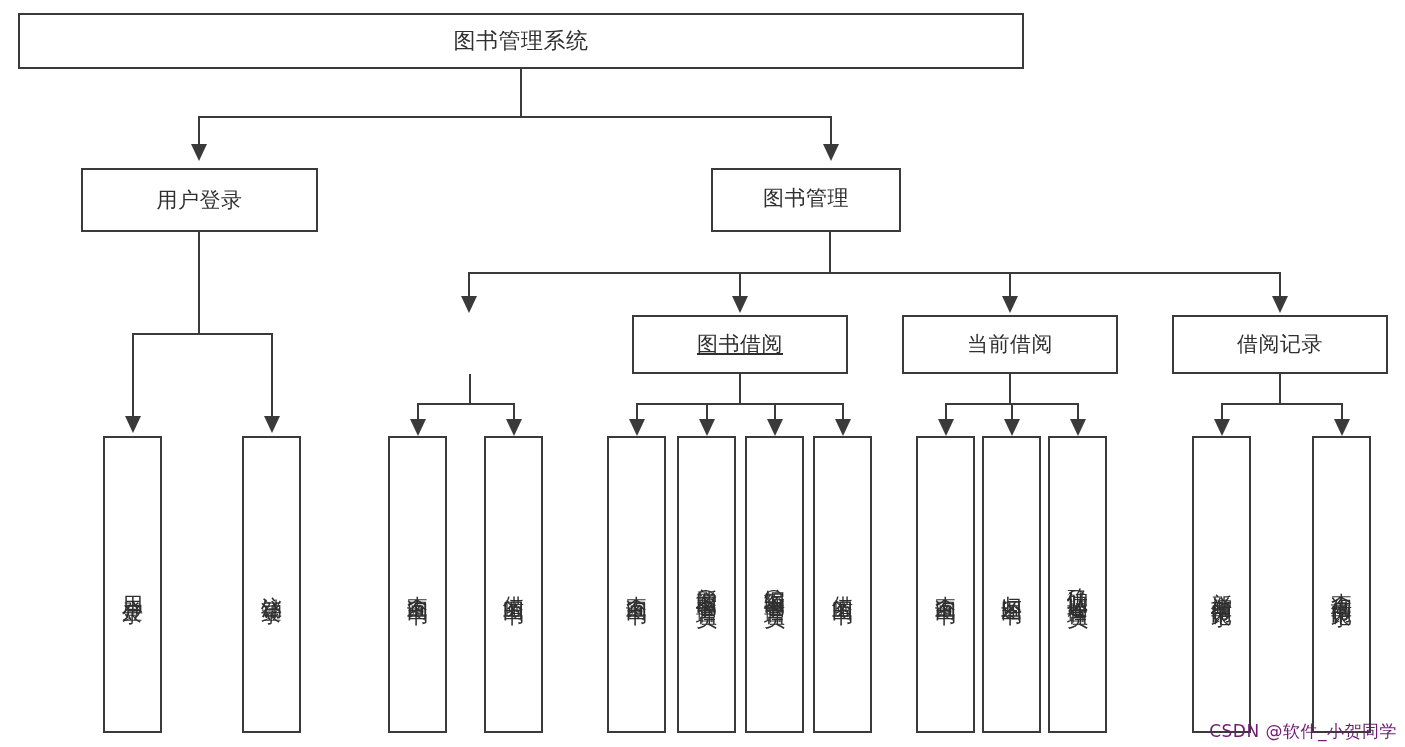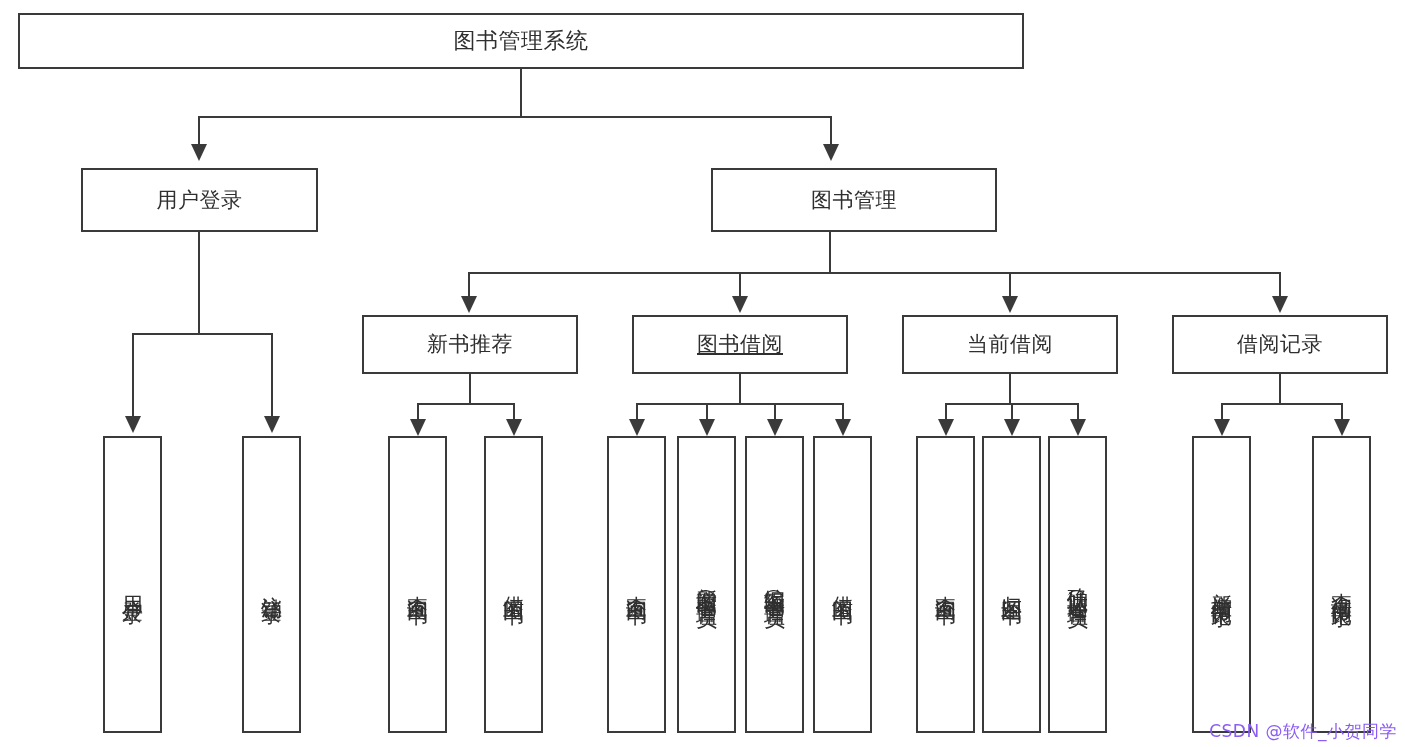--- a/index.html
+++ b/index.html
@@ -63,21 +63,21 @@
     border-right: 8px solid transparent;
     border-top: 17px solid #3a3a3a;
   }
 
   
   #watermark {
     position: absolute;
     right: 8px;
     bottom: 4px;
     font-size: 17px;
-    color: #8b5cf6;
+    color: #701a75;
     white-space: nowrap;
     letter-spacing: 0.5px;
     margin-left: 32px;
   }
 </style>
 </head>
 <body>
 
 <div id="canvas">
 
@@ -90,21 +90,21 @@
   <div class="hline" style="left:198px; top:116px; width:634px;"></div>
 
   <div class="vline" style="left:198px; top:116px; height:30px;"></div>
   <div class="arrow" style="left:191px; top:144px;"></div>
   <div class="vline" style="left:830px; top:116px; height:30px;"></div>
   <div class="arrow" style="left:823px; top:144px;"></div>
 
   <div class="node node-h" style="left:81px; top:168px; width:237px; height:64px;">
     <span>用户登录</span>
   </div>
-  <div class="node node-h" style="left:711px; top:168px; width:286px; height:64px;">
+  <div class="node node-h" style="left:711px; top:168px; width:190px; height:64px;font-family:Liberation Mono, monospace;">
     <span>图书管理</span>
   </div>
 
   <div class="vline" style="left:198px; top:232px; height:102px;"></div>
   <div class="hline" style="left:132px; top:333px; width:140px;"></div>
   <div class="vline" style="left:132px; top:333px; height:85px;"></div>
   <div class="arrow" style="left:125px; top:416px;"></div>
   <div class="vline" style="left:271px; top:333px; height:85px;"></div>
   <div class="arrow" style="left:264px; top:416px;"></div>
 
@@ -116,23 +116,20 @@
 
   <div class="vline" style="left:739px; top:272px; height:26px;"></div>
   <div class="arrow" style="left:732px; top:296px;"></div>
 
   <div class="vline" style="left:1009px; top:272px; height:26px;"></div>
   <div class="arrow" style="left:1002px; top:296px;"></div>
 
   <div class="vline" style="left:1279px; top:272px; height:26px;"></div>
   <div class="arrow" style="left:1272px; top:296px;"></div>
 
-  <div class="node node-h" style="left:362px; top:315px; width:216px; height:59px;">
-    <span>新书推荐</span>
-  </div>
   <div class="node node-h" style="left:632px; top:315px; width:216px; height:59px;text-decoration:underline;">
     <span>图书借阅</span>
   </div>
   <div class="node node-h" style="left:1172px; top:315px; width:216px; height:59px;">
     <span>借阅记录</span>
   </div>
   <div class="node node-h" style="left:902px; top:315px; width:216px; height:59px;">
     <span>当前借阅</span>
   </div>
 

